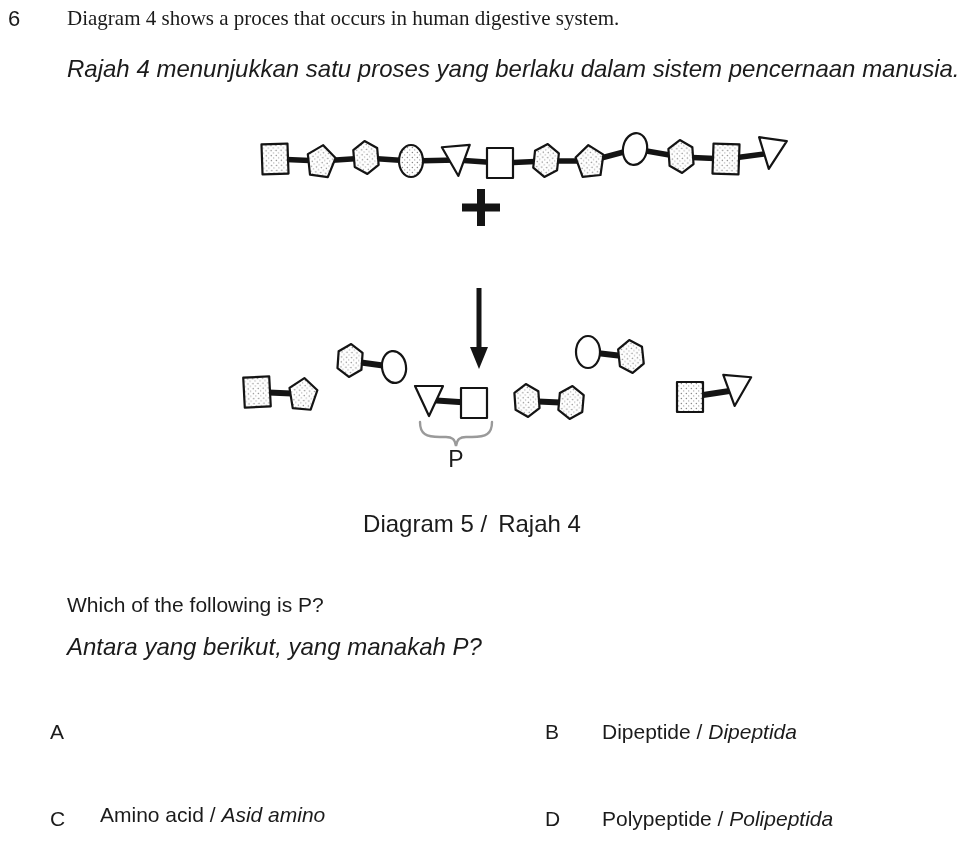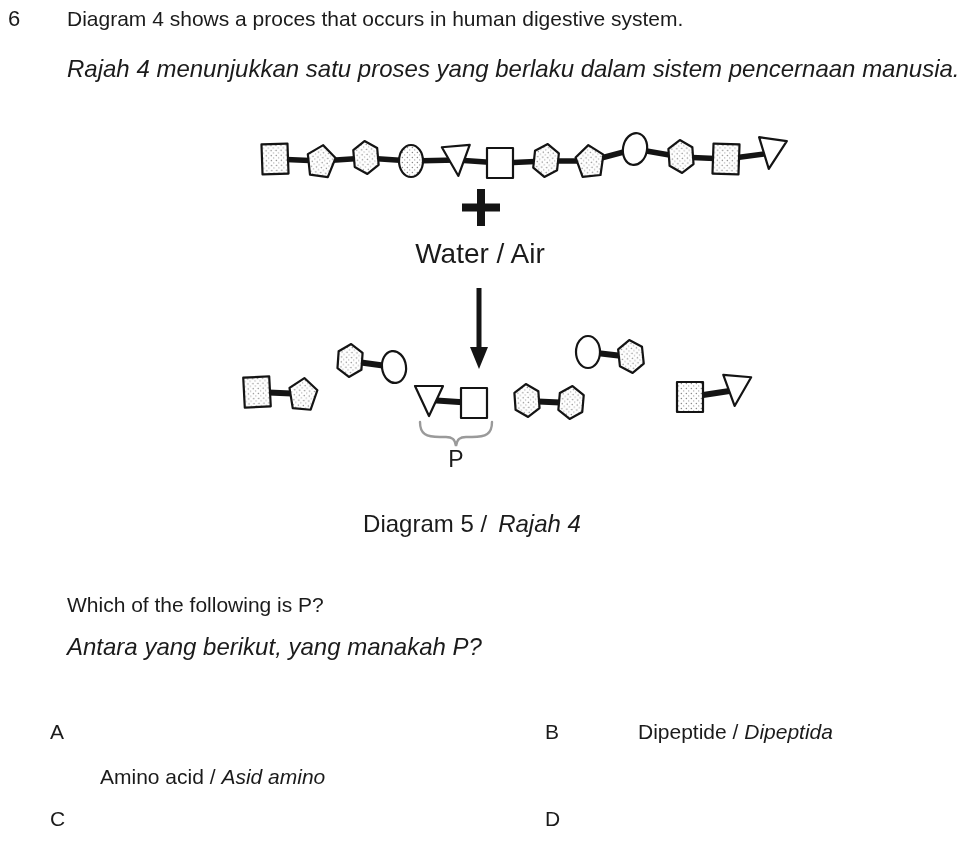--- a/index.html
+++ b/index.html
@@ -11,21 +11,21 @@
     color:#1b1b1b;
     overflow:hidden;
   }
   #diagram-svg{position:absolute;left:0;top:0;width:965px;height:867px;}
   .t{position:absolute;font-size:21px;line-height:1.2;white-space:nowrap;}
   .ms{font-style:italic;font-size:24px;}
   .qnum{position:absolute;left:8px;top:6px;font-size:22px;}
   .water{position:absolute;left:380px;top:238px;width:200px;text-align:center;font-size:28px;}
   .plabel{position:absolute;left:406px;top:446px;width:100px;text-align:center;font-size:23px;}
   .caption{position:absolute;left:0;top:510px;width:944px;text-align:center;font-size:24px;}
-  .caption .cap-ms{font-style:italic;margin-left:11px;}
+  .caption .cap-ms{margin-left:11px;}
   .letter{font-size:21px;}
   .sep{white-space:pre;}
   .opt-text i{font-style:italic;}
 </style>
 </head>
 <body>
 
 <div class="page">
 
   <svg id="diagram-svg" viewBox="0 0 965 867" xmlns="http://www.w3.org/2000/svg">
@@ -147,40 +147,42 @@
             <polygon points="-14,-14 14,-14 0,16" fill="#ffffff" stroke="#141414" stroke-width="2.2" stroke-linejoin="round"></polygon>
           </g>
         </g>
       </g>
     <g id="g-brace">
         <path d="M420,422 C420,434 426,437 440,437 L446,437 C452,437 455,439 456,446 C457,439 460,437 466,437 L472,437 C486,437 492,434 492,422" stroke="#9a9a9a" stroke-width="2.4" fill="none" stroke-linecap="round"></path>
       </g>
   </svg>
 
   <div class="qnum">6</div>
-  <div class="t" style="left:67px;top:6px;font-size:21px;">Diagram 4 shows a proces that occurs in human digestive system.</div>
+  <div class="t" style="left:67px;top:6px;font-size:21px;font-family:Liberation Serif, serif;">Diagram 4 shows a proces that occurs in human digestive system.</div>
   <div class="t ms" style="left:67px;top:55px;">Rajah 4 menunjukkan satu proses yang berlaku dalam sistem pencernaan manusia.</div>
 
-  <div class="water">Water / Air</div>
   <div class="plabel">P</div>
 
   <div class="caption">
     <span>Diagram 5 /</span><span class="cap-ms">Rajah 4</span>
   </div>
 
   <div class="t" style="left:67px;top:592px;">Which of the following is P?</div>
   <div class="t ms" style="left:67px;top:633px;">Antara yang berikut, yang manakah P?</div>
 
   <div class="t letter" style="left:50px;top:719px;">A</div>
 
   <div class="t letter" style="left:545px;top:719px;">B</div>
-  <div class="t opt-text" style="left:602px;top:719px;margin-left:36px;">
+  <div class="t opt-text" style="left:602px;top:719px;">
     <span>Dipeptide</span><span class="sep"> / </span><i>Dipeptida</i>
   </div>
 
   <div class="t letter" style="left:50px;top:806px;">C</div>
-  <div class="t opt-text" style="left:100px;top:764px;">
+  <div class="t opt-text" style="left:100px;top:802px;">
     <span>Amino acid</span><span class="sep"> / </span><i>Asid amino</i>
   </div>
 
   <div class="t letter" style="left:545px;top:806px;">D</div>
+  <div class="t opt-text" style="left:602px;top:806px;">
+    <span>Polypeptide</span><span class="sep"> / </span><i>Polipeptida</i>
+  </div>
 
 </div>
 
 </body></html>

